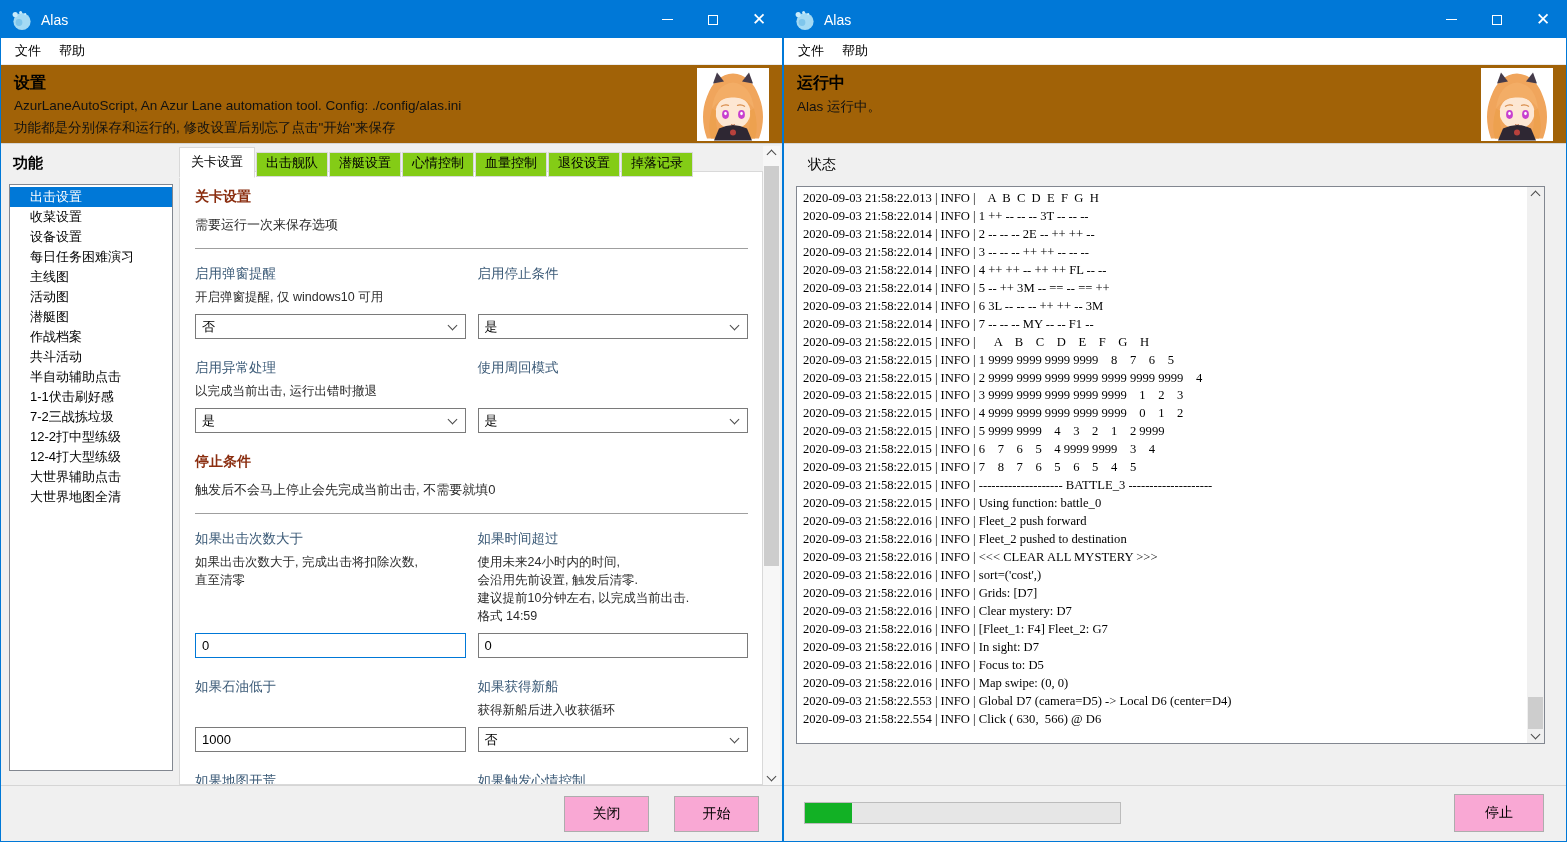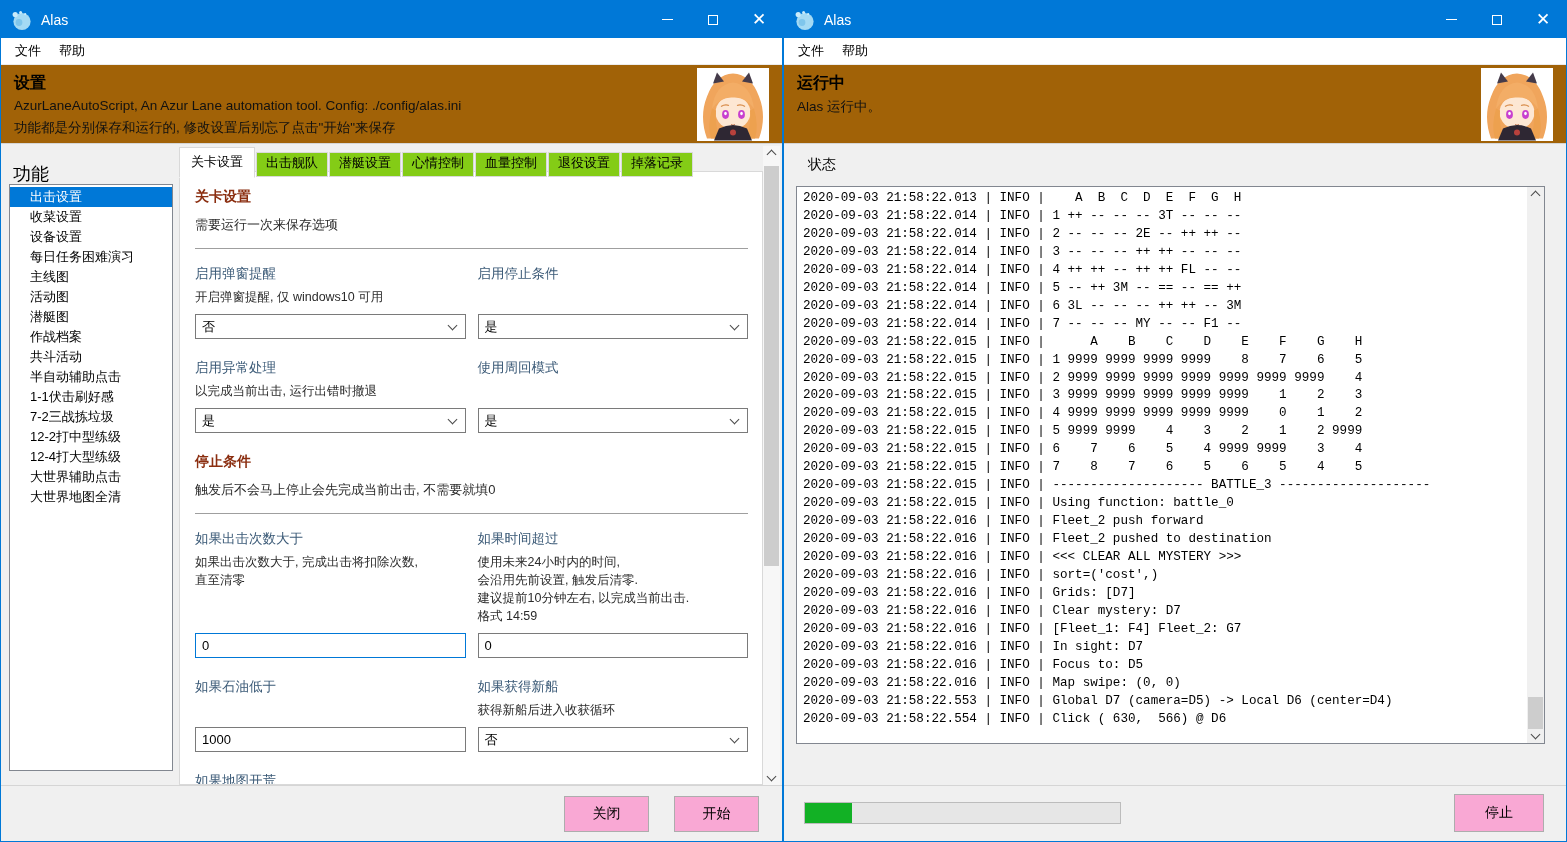--- a/index.html
+++ b/index.html
@@ -31,21 +31,21 @@
   
   .header { height:79px; background:#a16207; position:relative;
     border-bottom:1px solid #d5d5d5; flex-shrink:0; }
   .header .h-title { position:absolute; left:13px; top:8px; font-size:16px; font-weight:bold; }
   .header .h-line1 { position:absolute; left:13px; top:33px; font-size:13.5px; color:#111; }
   .header .h-line2 { position:absolute; left:13px; top:54px; font-size:13.5px; color:#111; }
   .avatar { position:absolute; right:13px; top:3px; width:72px; height:73px; background:#fff; }
 
   
   .main { flex:1; position:relative; background:#f0f0f0; overflow:hidden; }
-  .func-label { position:absolute; left:12px; top:18px; font-size:18px; font-weight:normal; }
+  .func-label { position:absolute; left:12px; top:10px; font-size:15px; font-weight:bold; }
   .listbox { position:absolute; left:8px; top:40px; width:164px; bottom:14px;
     background:#fff; border:1px solid #828790; padding-top:2px; overflow:hidden; }
   .lb-item { height:20px; line-height:20px; padding-left:20px; font-size:13px; white-space:nowrap; }
   .lb-item.selected { background:#0078d7; color:#fff; }
 
   .tabs { position:absolute; left:178px; top:2px; display:flex; align-items:flex-end; z-index:3; }
   .tab { font-size:13px; padding:1px 9px 4px; background:#84cc16; border:1px solid #d9d9d9;
     margin-right:1px; position:relative; }
   .tab.active { background:#fff; padding:5px 11px 6px; border-bottom:1px solid #fff; top:1px; }
 
@@ -86,21 +86,21 @@
     font-size:14px; display:flex; align-items:center; justify-content:center; }
   #btn-close { right:133px; top:10px; }
   #btn-start { right:23px; top:10px; }
   #btn-stop  { right:22px; top:8px; width:90px; height:38px; }
 
   
   .status-label { position:absolute; left:24px; top:12px; font-size:14px; }
   .logbox { position:absolute; left:12px; top:42px; right:21px; bottom:41px;
     background:#fff; border:1px solid #828790; overflow:hidden; }
   .log-lines { position:absolute; left:6px; top:3px; right:18px; bottom:0; overflow:hidden;
-    font-family:Liberation Mono, monospace; font-size:12.6px; line-height:17.95px;
+    font-family:Liberation Serif, serif; font-size:12.6px; line-height:17.95px;
     white-space:pre; color:#000; }
   .vs-log { right:0; top:0; bottom:0; background:#f0f0f0; }
 
   .progress { position:absolute; left:20px; top:16px; width:317px; height:22px;
     background:#e6e6e6; border:1px solid #bcbcbc; }
   .progress-fill { height:100%; background:#12b125; }
 </style>
 </head>
 <body>
 
@@ -264,20 +264,23 @@
                   <span class="sel-val">否</span>
                   <span class="chev chev-down sel-chev"></span>
                 </div>
               </div>
             </div>
           </div>
           <div class="form-row">
             <div class="form-cell">
               <div class="f-label" style="color: rgb(59, 90, 119);">如果地图开荒</div>
             </div>
+            <div class="form-cell">
+              <div class="f-label" style="color: rgb(59, 90, 119);">如果触发心情控制</div>
+            </div>
           </div>
         </div>
     </div>
 
     <div class="vscroll vs-left">
       <div class="sb-arrow up">
           <span class="chev chev-up"></span>
         </div>
       <div class="sb-thumb" style="top:20px; height:400px;"></div>
       <div class="sb-arrow down">

